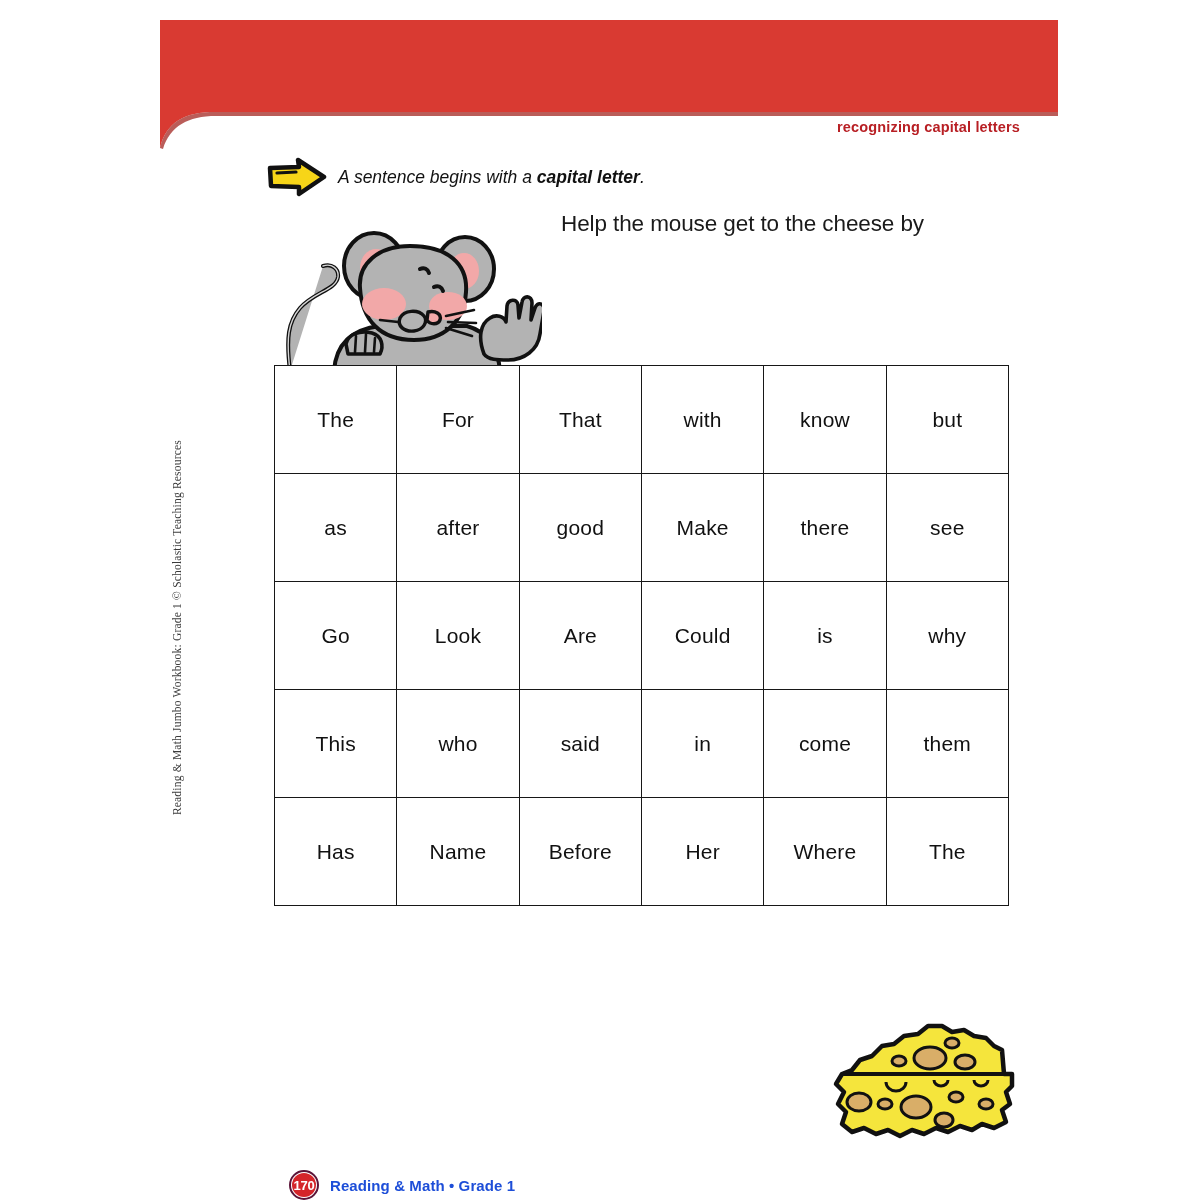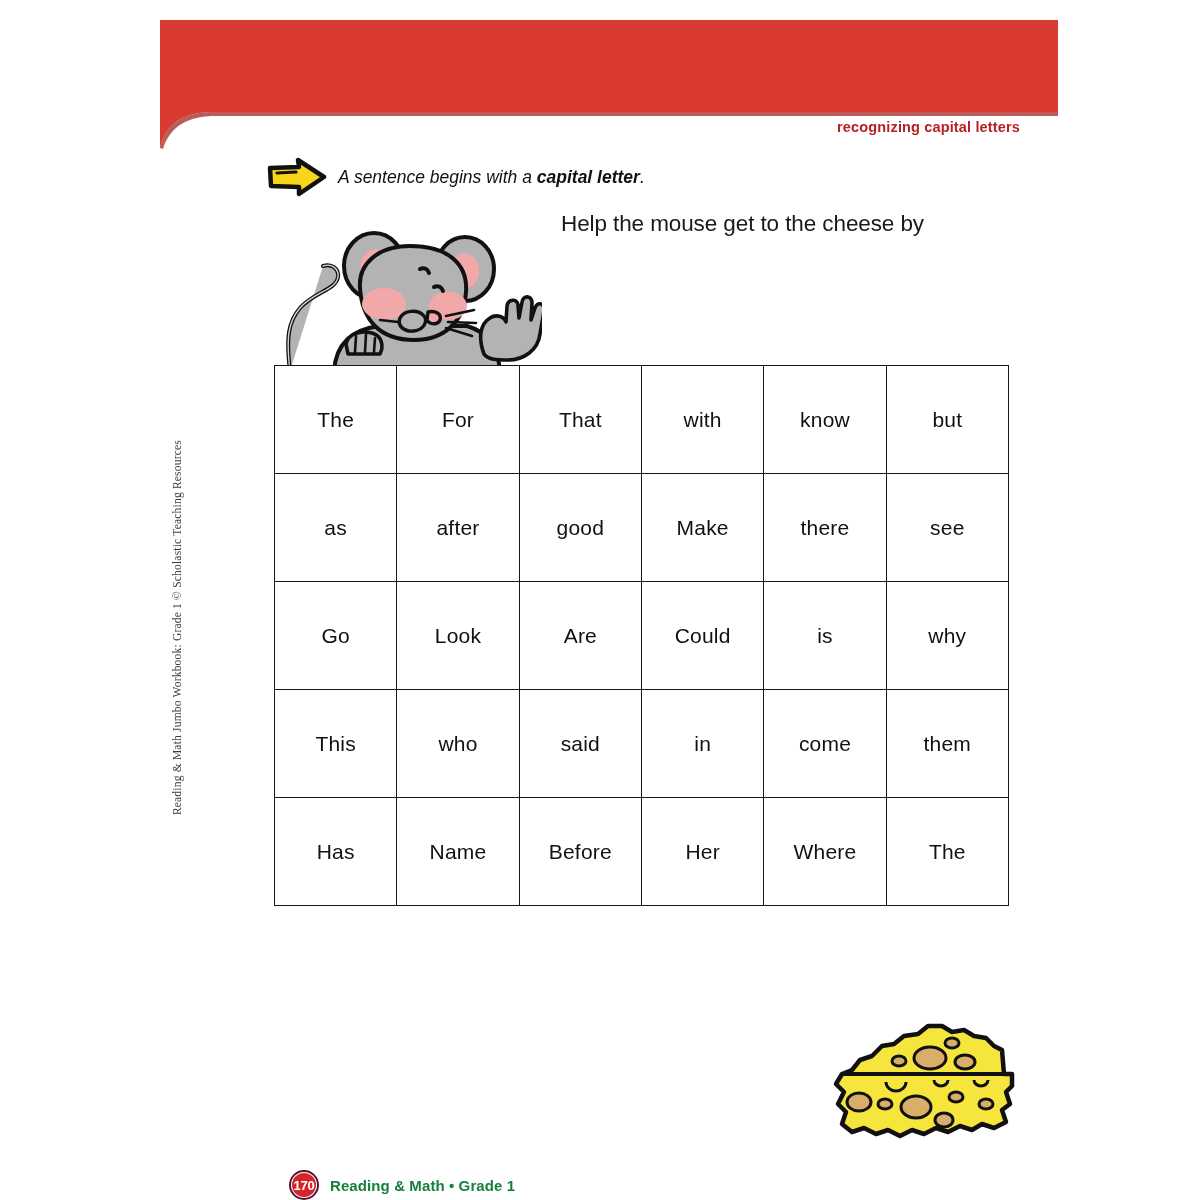--- a/index.html
+++ b/index.html
@@ -155,21 +155,21 @@
     font-family: "Liberation Sans", sans-serif;
     font-size: 13px;
     font-weight: bold;
     color: #ffffff;
     letter-spacing: -0.3px;
   }
   .footer-text {
     font-family: "Liberation Sans", sans-serif;
     font-size: 15px;
     font-weight: bold;
-    color: #15803d;
+    color: #1d4ed8;
     letter-spacing: 0.1px;
     white-space: nowrap;
   }
 </style>
 </head>
 <body>
 
 <div class="banner-wrap">
   <svg width="1200" height="150" viewBox="0 0 1200 150" xmlns="http://www.w3.org/2000/svg">
     <path d="M160,20 L1058,20 L1058,112 L215,112 C185,112 166,122 160,148 Z" fill="#D93A32"></path>

